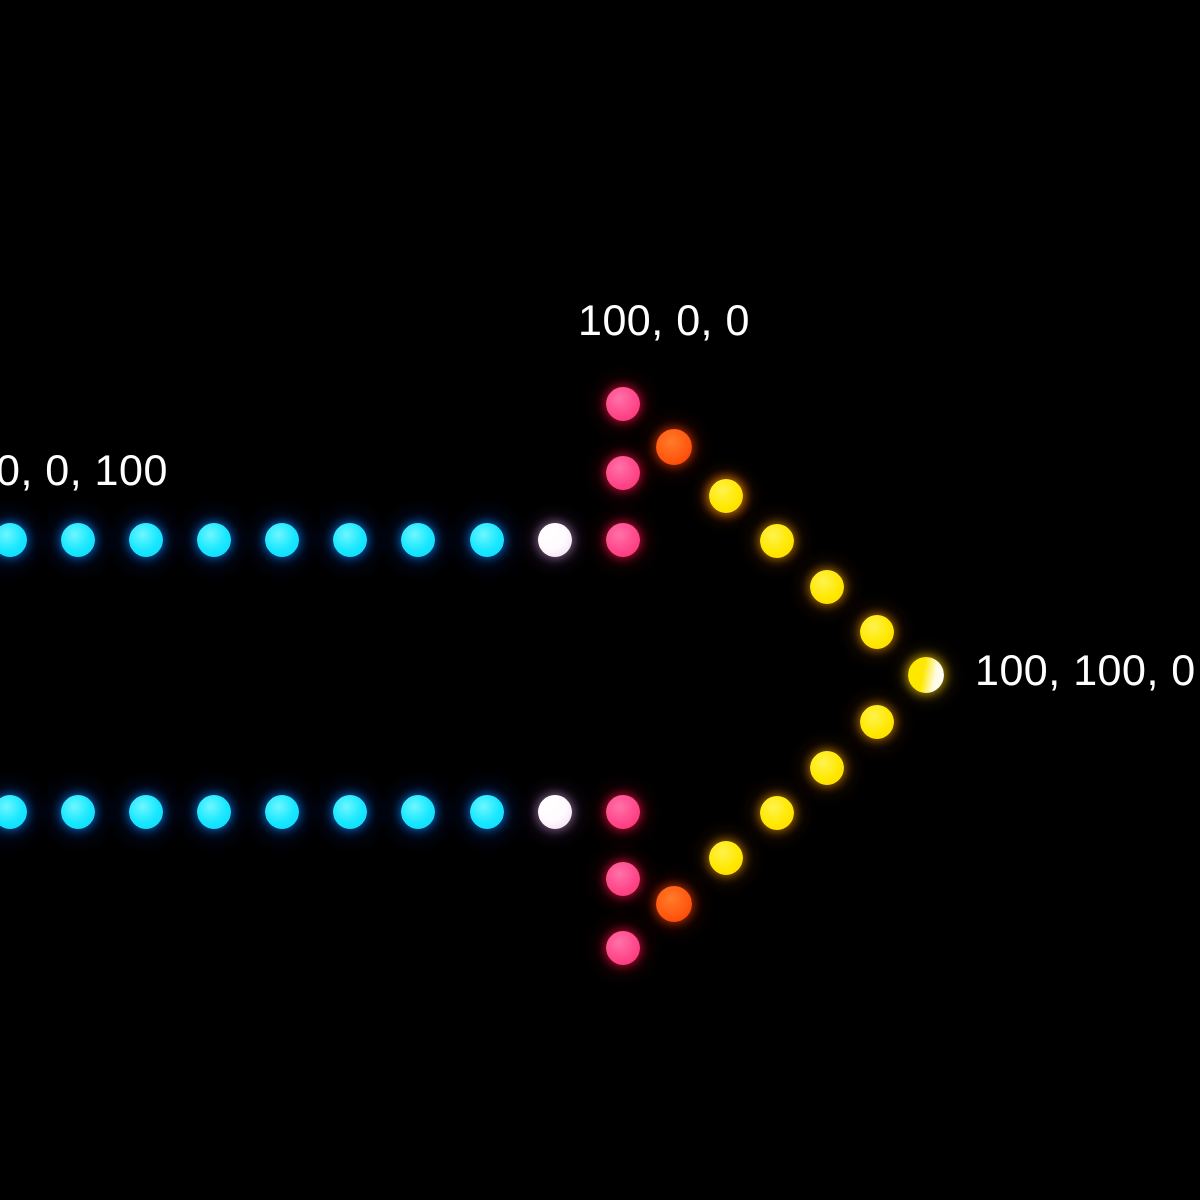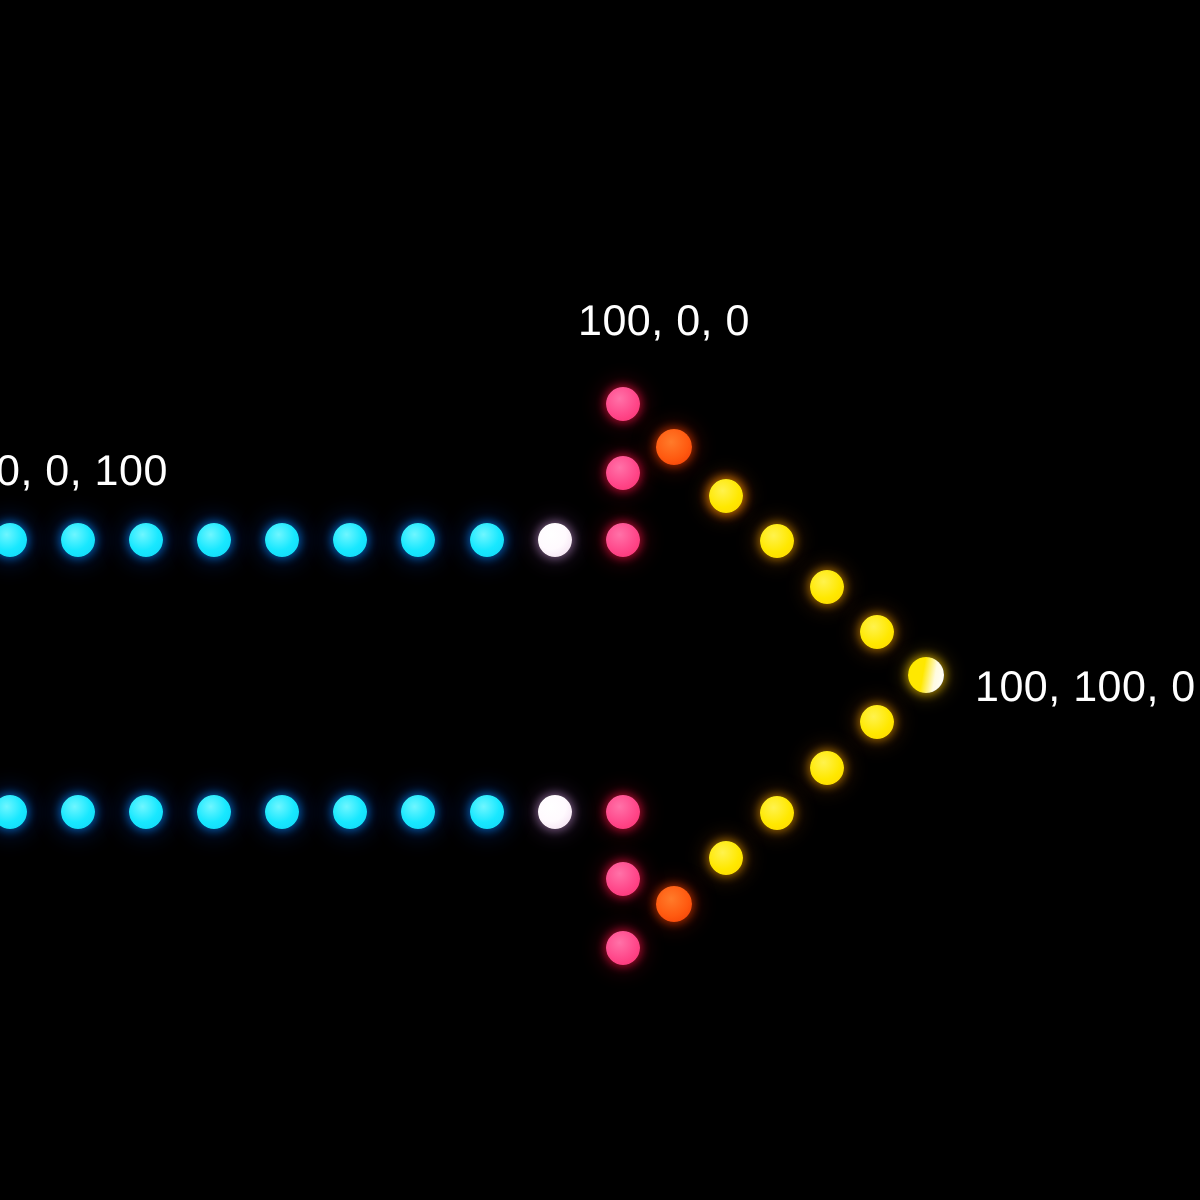--- a/index.html
+++ b/index.html
@@ -72,15 +72,15 @@
       <div class="dot" style="width: 34px; height: 34px; left: 146px; top: 812px; background: radial-gradient(circle at 40% 34%, rgb(111, 246, 255) 0%, rgb(24, 232, 255) 52%, rgb(15, 212, 248) 100%); box-shadow: rgba(10, 140, 255, 0.55) 0px 0px 9px 2px, rgba(0, 80, 230, 0.25) 0px 0px 22px 7px;"></div>
       <div class="dot" style="width: 34px; height: 34px; left: 214px; top: 812px; background: radial-gradient(circle at 40% 34%, rgb(111, 246, 255) 0%, rgb(24, 232, 255) 52%, rgb(15, 212, 248) 100%); box-shadow: rgba(10, 140, 255, 0.55) 0px 0px 9px 2px, rgba(0, 80, 230, 0.25) 0px 0px 22px 7px;"></div>
       <div class="dot" style="width: 34px; height: 34px; left: 282px; top: 812px; background: radial-gradient(circle at 40% 34%, rgb(111, 246, 255) 0%, rgb(24, 232, 255) 52%, rgb(15, 212, 248) 100%); box-shadow: rgba(10, 140, 255, 0.55) 0px 0px 9px 2px, rgba(0, 80, 230, 0.25) 0px 0px 22px 7px;"></div>
       <div class="dot" style="width: 34px; height: 34px; left: 350px; top: 812px; background: radial-gradient(circle at 40% 34%, rgb(111, 246, 255) 0%, rgb(24, 232, 255) 52%, rgb(15, 212, 248) 100%); box-shadow: rgba(10, 140, 255, 0.55) 0px 0px 9px 2px, rgba(0, 80, 230, 0.25) 0px 0px 22px 7px;"></div>
       <div class="dot" style="width: 34px; height: 34px; left: 418px; top: 812px; background: radial-gradient(circle at 40% 34%, rgb(111, 246, 255) 0%, rgb(24, 232, 255) 52%, rgb(15, 212, 248) 100%); box-shadow: rgba(10, 140, 255, 0.55) 0px 0px 9px 2px, rgba(0, 80, 230, 0.25) 0px 0px 22px 7px;"></div>
       <div class="dot" style="width: 34px; height: 34px; left: 487px; top: 812px; background: radial-gradient(circle at 40% 34%, rgb(111, 246, 255) 0%, rgb(24, 232, 255) 52%, rgb(15, 212, 248) 100%); box-shadow: rgba(10, 140, 255, 0.55) 0px 0px 9px 2px, rgba(0, 80, 230, 0.25) 0px 0px 22px 7px;"></div>
     </div>
   <div id="label-layer">
       <div class="label" style="left: -4px; top: 450px; color: rgb(255, 255, 255); font-size: 43px;">0, 0, 100</div>
       <div class="label" style="left: 546px; top: 300px; color: rgb(255, 255, 255); font-size: 43px; margin-left: 32px;">100, 0, 0</div>
-      <div class="label" style="left: 975px; top: 650px; color: rgb(255, 255, 255); font-size: 43px; margin-top: 16px;">100, 100, 0</div>
+      <div class="label" style="left: 975px; top: 650px; color: rgb(255, 255, 255); font-size: 43px;">100, 100, 0</div>
     </div>
 </div>
 
 </body></html>

